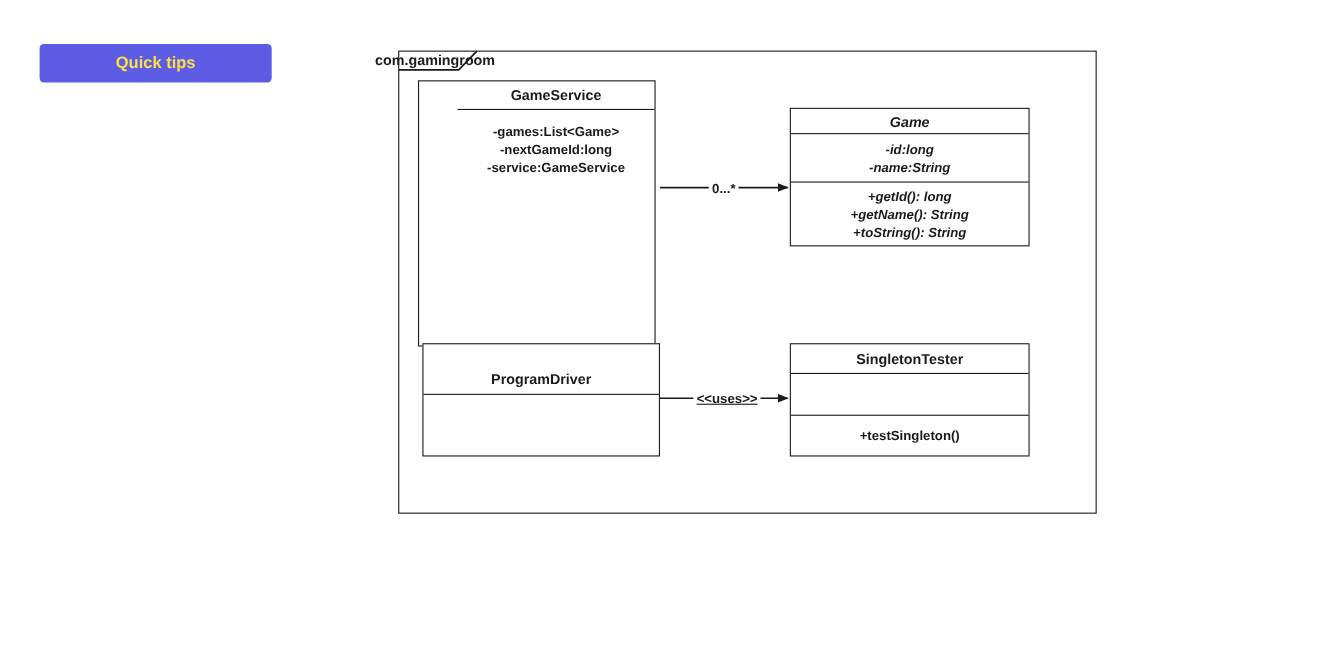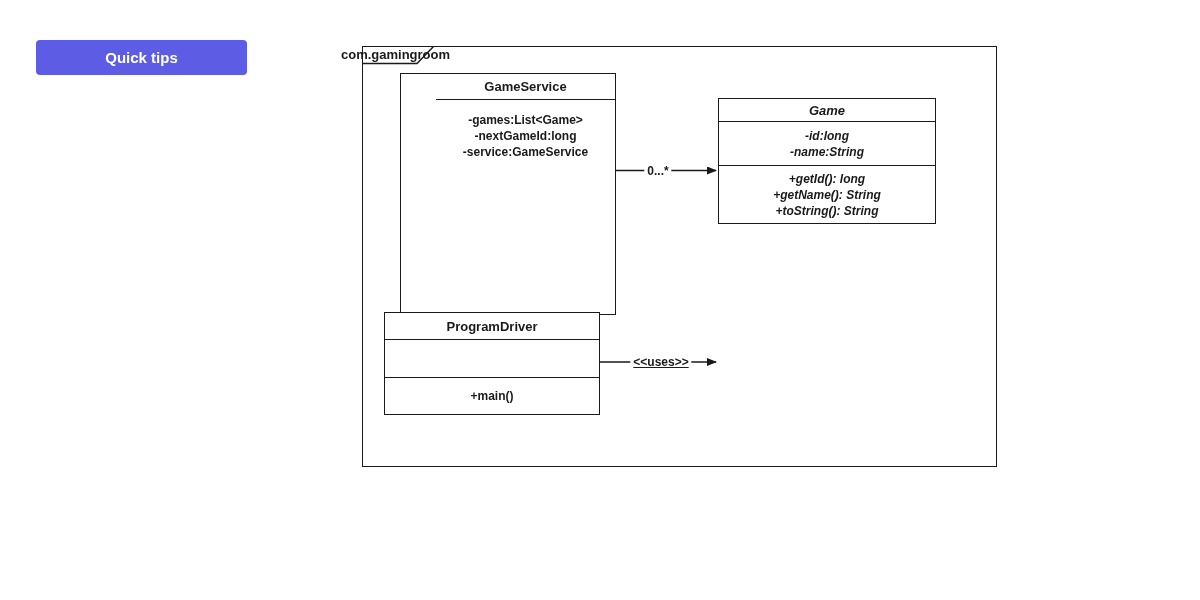--- a/index.html
+++ b/index.html
@@ -4,21 +4,21 @@
 <style>
   html,body{margin:0;padding:0;background:#ffffff;}
   .screen{
     position:relative;width:1200px;height:600px;background:#ffffff;overflow:hidden;
     font-family:"Liberation Sans",sans-serif;color:#1a1a1a;
   }
   
   .quick-tips{
     position:absolute;left:36px;top:40px;width:211px;height:35px;
     background:#5c5ce4;border:none;border-radius:4px;
-    color:#ffffff;font-family:"Liberation Sans",sans-serif;
+    color:#fde047;font-family:"Liberation Sans",sans-serif;
     font-size:15px;font-weight:bold;cursor:pointer;
   }
   
   .package{
     position:absolute;left:362px;top:46px;width:635px;height:421px;
     border:1.5px solid #1a1a1a;background:#ffffff;box-sizing:border-box;
   }
   .package-label{
     position:absolute;left:341px;top:47px;height:16px;line-height:16px;
     font-size:13px;font-weight:bold;white-space:nowrap;z-index:4;
@@ -69,21 +69,21 @@
       </marker>
     </defs>
 
     <path d="M362.5,63.5 L417,63.5 L433.5,46.5" fill="none" stroke="#1a1a1a" stroke-width="1.5"></path>
 
     <line x1="600" y1="170.5" x2="716" y2="170.5" stroke="#1a1a1a" stroke-width="1.5" marker-end="url(#arrowhead)"></line>
 
     <line x1="600" y1="362" x2="716" y2="362" stroke="#1a1a1a" stroke-width="1.5" marker-end="url(#arrowhead)"></line>
   </svg>
 
-  <div class="uml-class" style="left:400px;top:73px;width:216px;height:242px;padding-left:35px;">
+  <div class="uml-class" style="left:380px;top:73px;width:216px;height:242px;padding-left:35px;">
     <div class="cls-title" style="height:25px;">GameService</div>
     <div class="cls-section" style="height:72px;align-items:center;">
       <div class="cls-line">-games:List&lt;Game&gt;</div>
       <div class="cls-line">-nextGameId:long</div>
       <div class="cls-line">-service:GameService</div>
     </div>
   </div>
 
   <div class="uml-class" style="left:718px;top:98px;width:218px;height:126px;font-style:italic;">
     <div class="cls-title" style="height:22px;">Game</div>
@@ -94,22 +94,26 @@
     <div class="cls-section" style="flex:1 1 auto;">
       <div class="cls-line">+getId(): long</div>
       <div class="cls-line">+getName(): String</div>
       <div class="cls-line">+toString(): String</div>
     </div>
   </div>
 
   <div class="uml-class" style="left:384px;top:312px;width:216px;height:103px;justify-content:center;">
     <div class="cls-title" style="height:26px;">ProgramDriver</div>
     <div class="cls-section" style="height:38px;"></div>
+  </div>
+
+  <div class="uml-class" style="left:718px;top:312px;width:218px;height:103px;">
+    <div class="cls-title" style="height:26px;">SingletonTester</div>
+    <div class="cls-section" style="height:38px;"></div>
     <div class="cls-section" style="flex:1 1 auto;">
-      <div class="cls-line">+main()</div>
+      <div class="cls-line">+testSingleton()</div>
     </div>
   </div>
-
 
   <div class="conn-label" style="left:658px;top:171px;">0...*</div>
   <div class="conn-label" style="left:661px;top:362px;text-decoration:underline;">&lt;&lt;uses&gt;&gt;</div>
 
 </div>
 
 </body></html>

